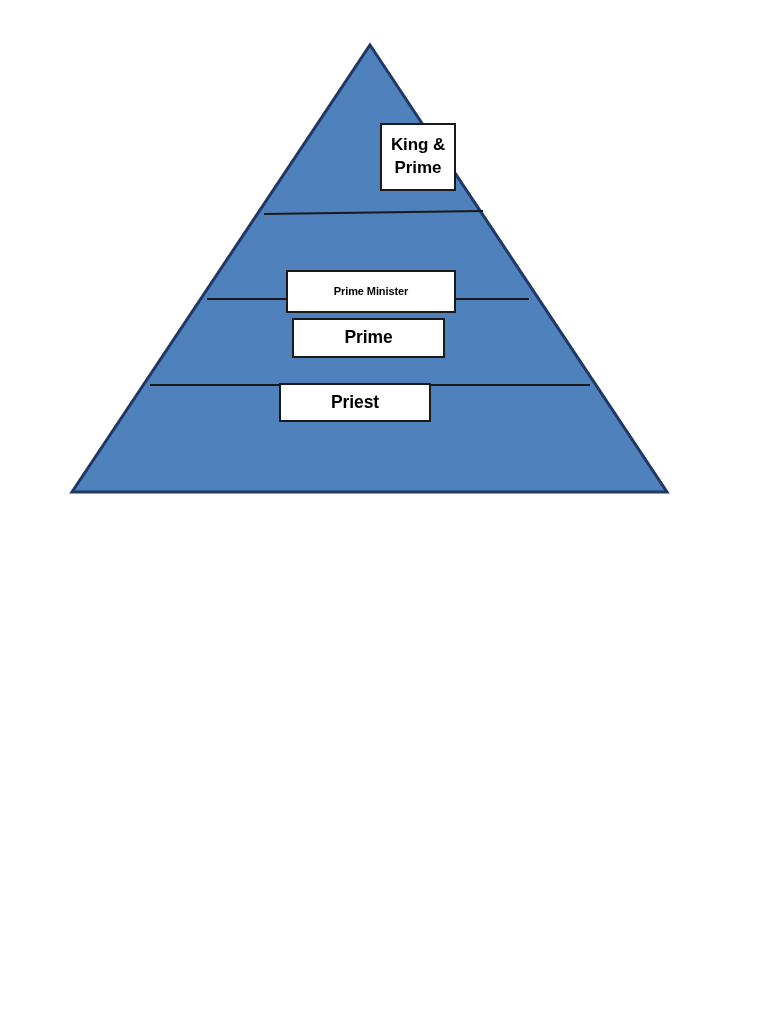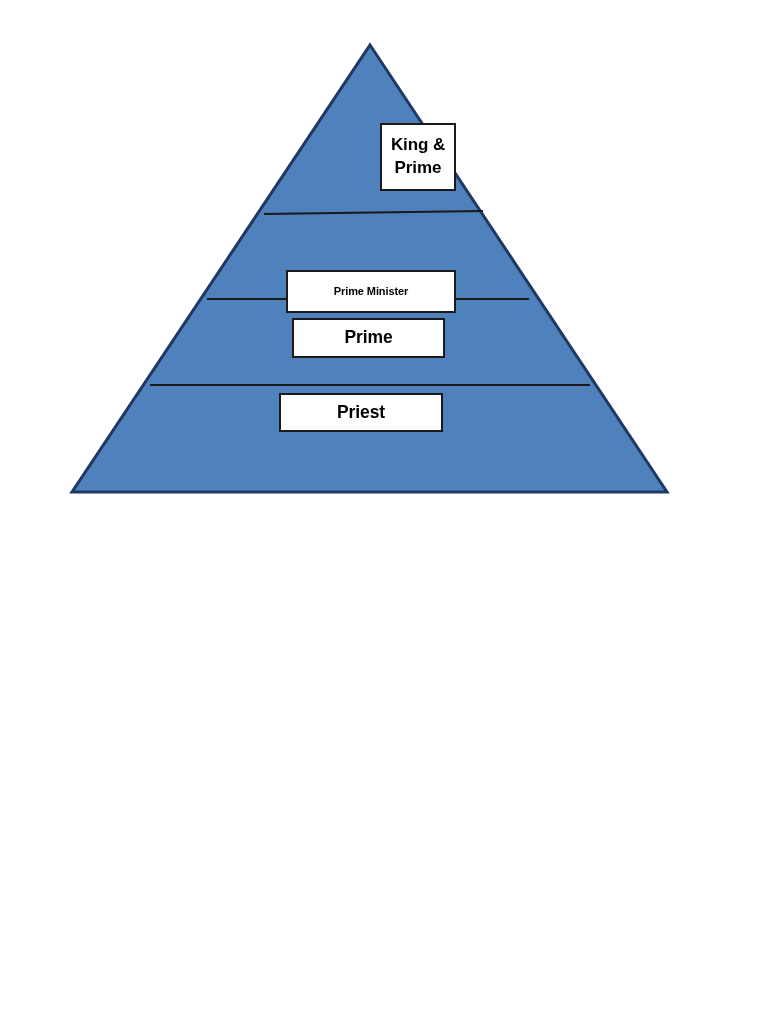--- a/index.html
+++ b/index.html
@@ -72,22 +72,22 @@
     left: 292px;
     top: 318px;
     width: 153px;
     height: 40px;
     font-size: 17.5px;
   }
 
   
   .box-level-4 {
     left: 279px;
-    top: 393px;
-    width: 164px;
+    top: 383px;
+    width: 152px;
     height: 39px;
     font-size: 17.5px;
   }
 
   .box-line {
     display: block;
     width: 100%;
   }
 </style>
 </head>

